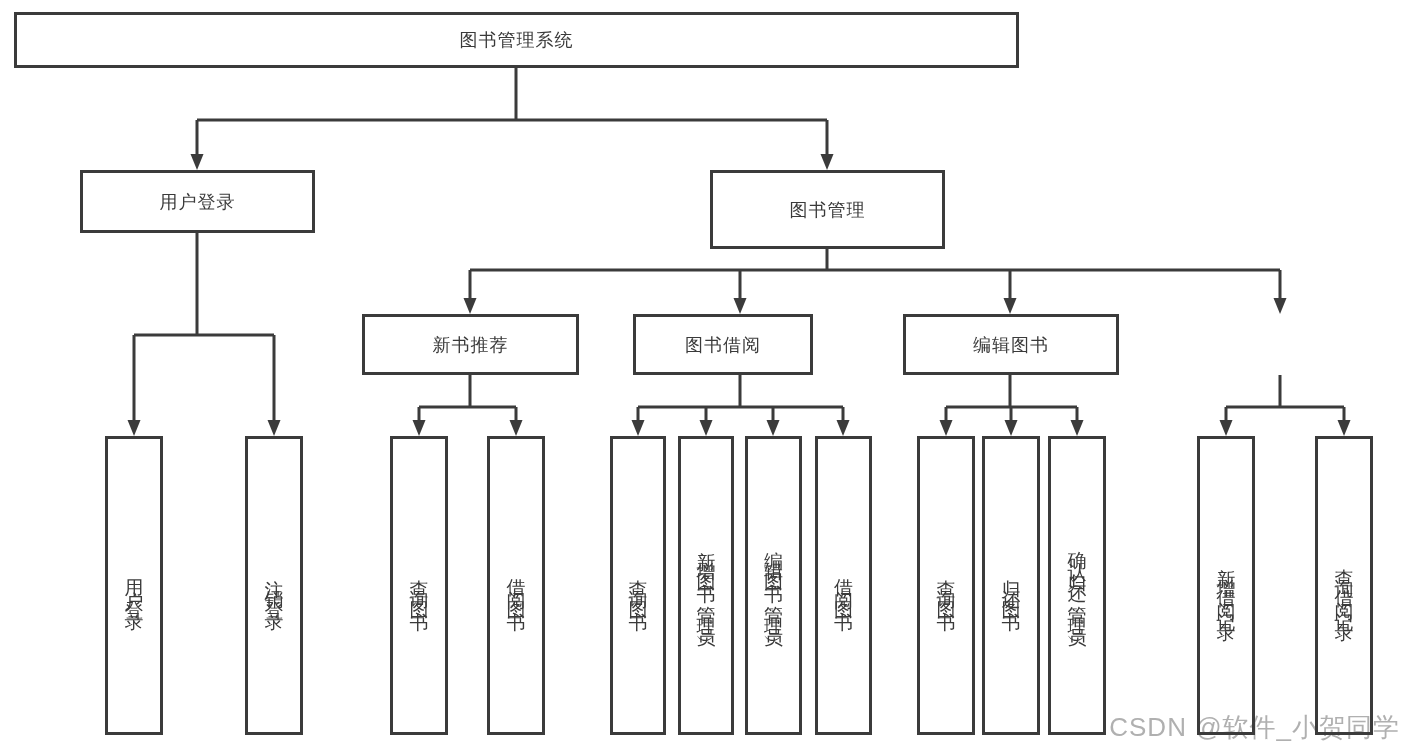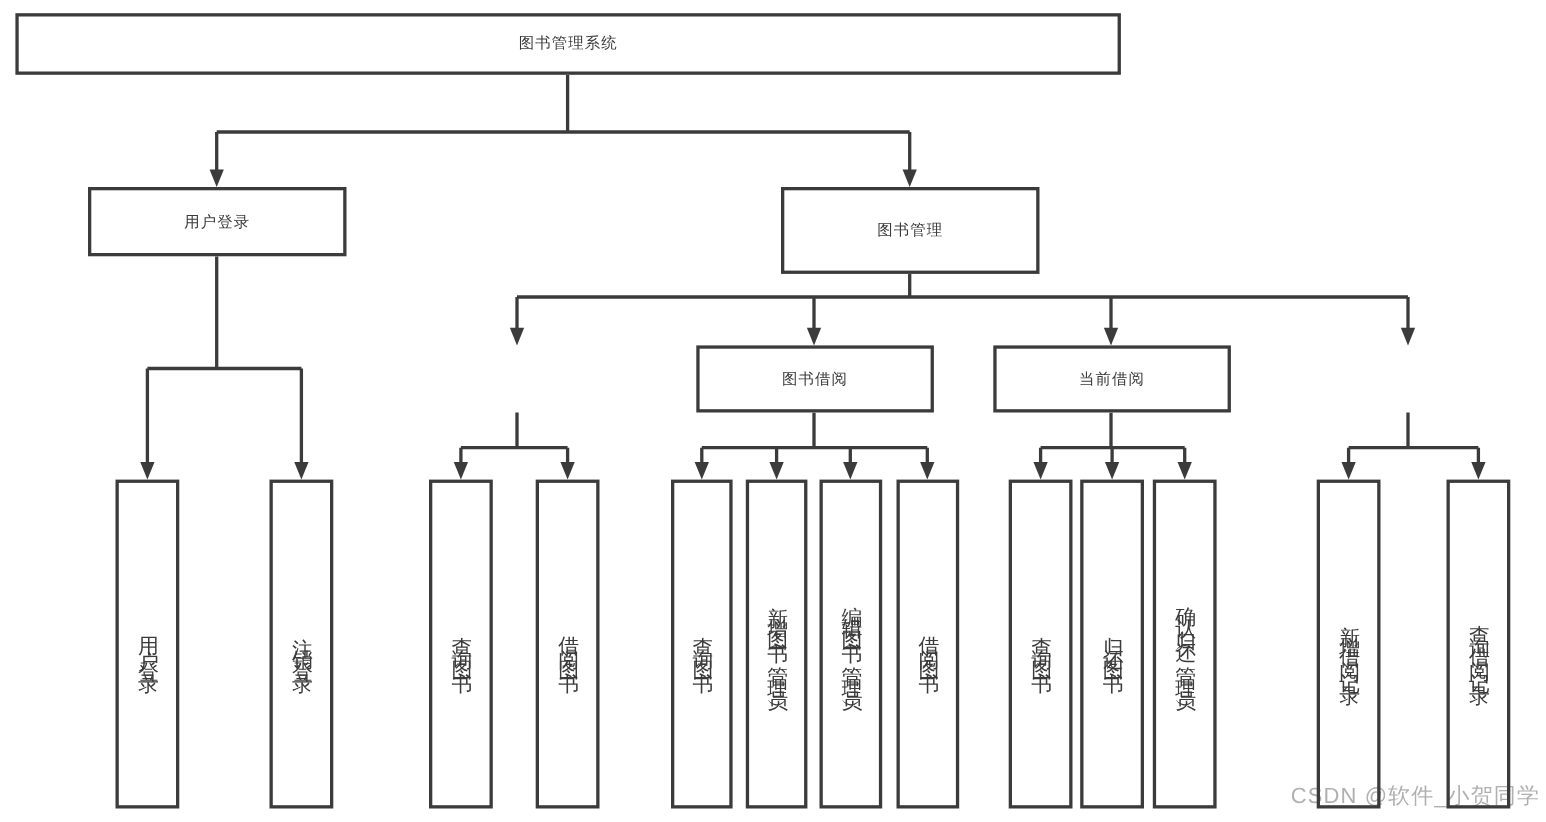--- a/index.html
+++ b/index.html
@@ -21,39 +21,39 @@
     box-sizing: border-box;
     border: 3px solid #3b3b3b;
     display: flex;
     align-items: center;
     justify-content: center;
     color: #3a3a3a;
     z-index: 2;
   }
   .hbox {
     background: #ffffff;
-    font-size: 14px;
+    font-size: 18px;
     letter-spacing: 1px;
   }
   .vbox {
     background: transparent;
   }
   .vtext {
     writing-mode: vertical-rl;
     text-orientation: mixed;
     font-size: 19px;
     letter-spacing: 11px;
     line-height: 24px;
     white-space: nowrap;
   }
   .watermark {
     position: absolute;
     top: 710px;
     right: 5px;
-    font-size: 20px;
+    font-size: 26px;
     color: #b0b0b0;
     letter-spacing: 1px;
     z-index: 0;
     white-space: nowrap;
   }
 </style>
 </head>
 <body>
 
 <div class="canvas">
@@ -95,25 +95,28 @@
     <span>图书管理系统</span>
   </div>
 
   <div class="box hbox" style="left:80px;top:170px;width:235px;height:63px">
     <span>用户登录</span>
   </div>
   <div class="box hbox" style="left:710px;top:170px;width:235px;height:79px">
     <span>图书管理</span>
   </div>
 
-  <div class="box hbox" style="left:633px;top:314px;width:216px;height:61px">
+  <div class="box hbox" style="left:362px;top:314px;width:217px;height:61px">
+    <span>新书推荐</span>
+  </div>
+  <div class="box hbox" style="left:633px;top:314px;width:180px;height:61px">
     <span>图书借阅</span>
   </div>
   <div class="box hbox" style="left:903px;top:314px;width:216px;height:61px">
-    <span>当前借阅</span>
+    <span>编辑图书</span>
   </div>
 
   <div class="box vbox" style="left:105px;top:436px;width:58px;height:299px">
     <span class="vtext">用户登录</span>
   </div>
   <div class="box vbox" style="left:245px;top:436px;width:58px;height:299px">
     <span class="vtext">注销登录</span>
   </div>
 
   <div class="box vbox" style="left:390px;top:436px;width:58px;height:299px">

